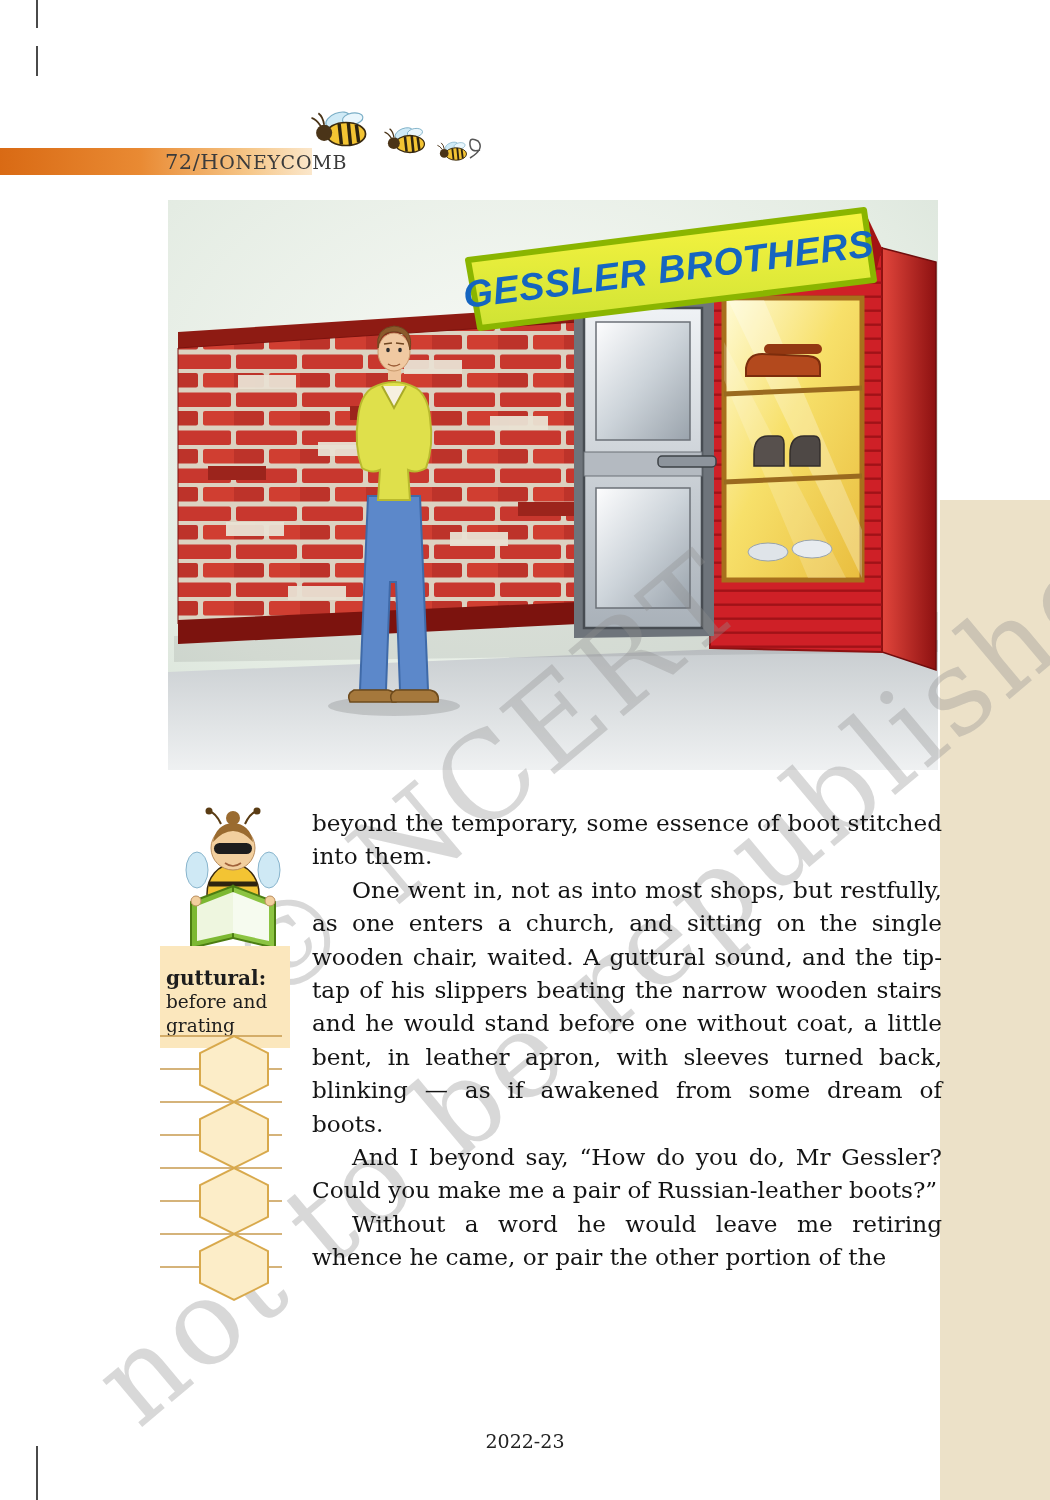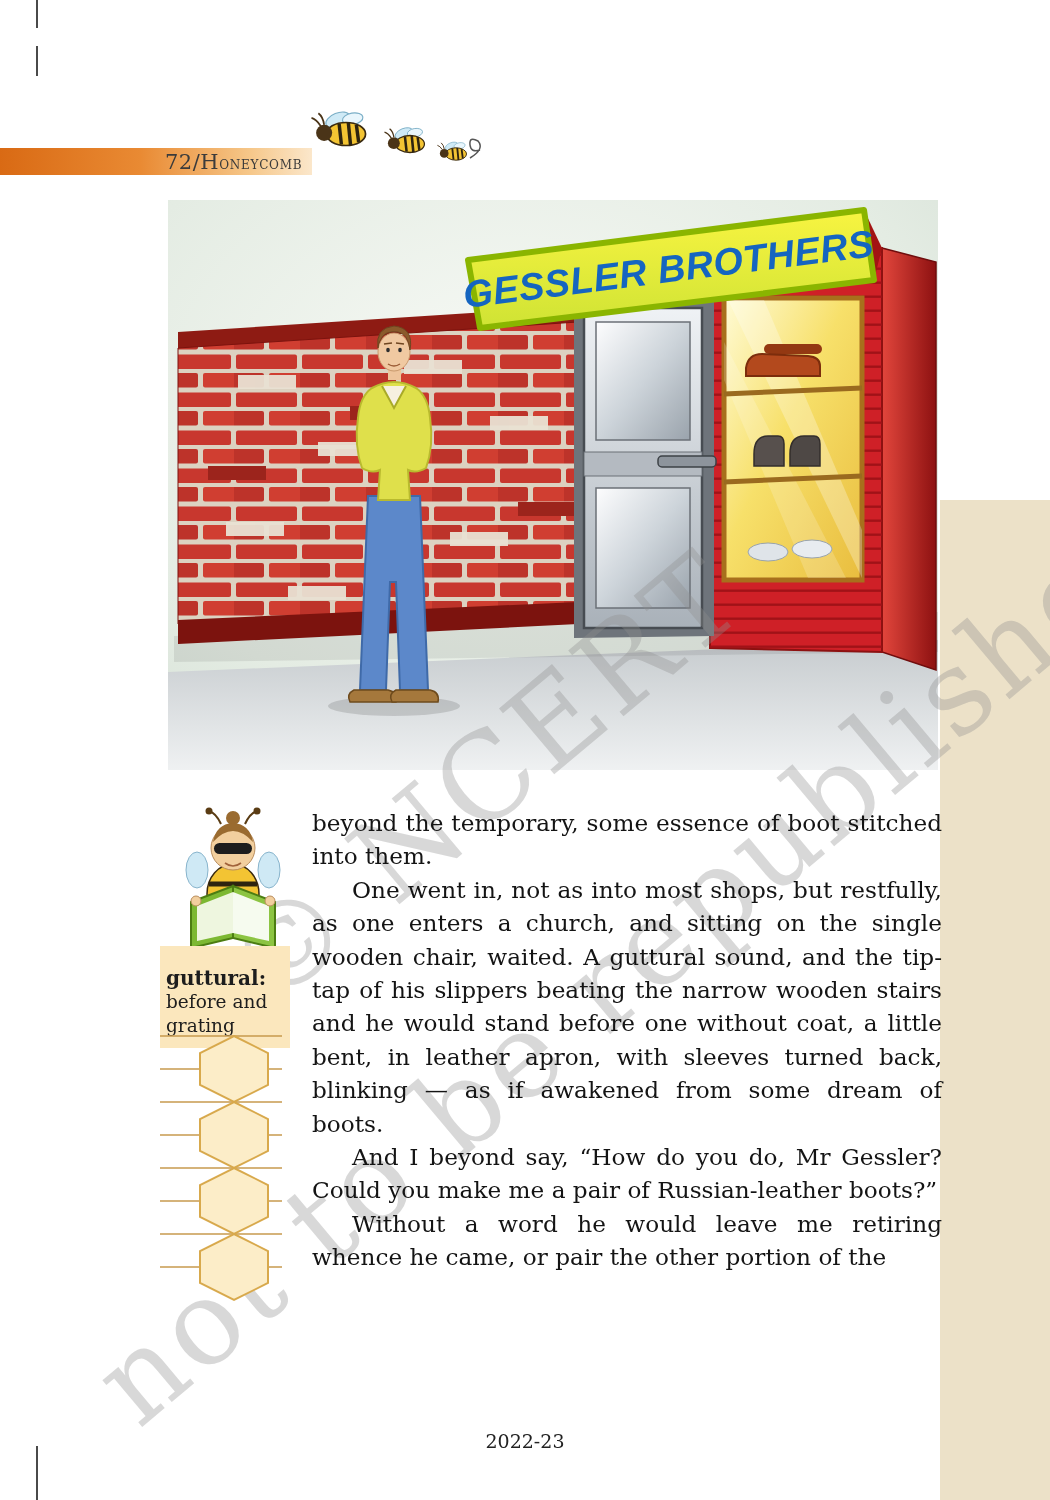--- a/index.html
+++ b/index.html
@@ -10,21 +10,21 @@
   .cm-top1{left:36px;top:0;height:28px;}
   .cm-top2{left:36px;top:46px;height:30px;}
   .cm-bot1{left:36px;top:1446px;height:54px;}
   
   .edge-band{position:absolute;right:0;top:500px;width:110px;height:1000px;background:#ece1c8;z-index:0;}
   
   .header-bar{position:absolute;left:0;top:148px;width:312px;height:27px;z-index:3;
       background:linear-gradient(to right,#d96a14,#e98a33 45%,#f6c789 80%,#fbe7cb);}
   .header-text{position:absolute;left:165px;top:150px;z-index:4;color:#3b3b3b;white-space:nowrap;}
   .header-text .big{font-size:21px;letter-spacing:.5px;margin-top:24px;}
-  .header-text .small{font-size:12px;letter-spacing:.8px;}
+  .header-text .small{font-size:19px;letter-spacing:.8px;}
   
   .illus{position:absolute;left:168px;top:200px;width:770px;height:570px;z-index:1;}
   
   .watermark{position:absolute;left:90px;top:400px;width:940px;height:940px;z-index:2;pointer-events:none;}
   .watermark-inner{position:absolute;left:50%;top:50%;transform:translate(-50%,-50%) rotate(-40deg);
       text-align:center;color:#8f8f8f;opacity:.34;white-space:nowrap;}
   .wm-line{font-size:118px;line-height:235px;letter-spacing:4px;font-family:"DejaVu Serif",serif;}
   
   .mascot{position:absolute;left:183px;top:806px;width:100px;height:140px;z-index:3;}
   .glossary{position:absolute;left:160px;top:946px;width:130px;background:#fbe7bd;padding:20px 4px 10px 6px;

